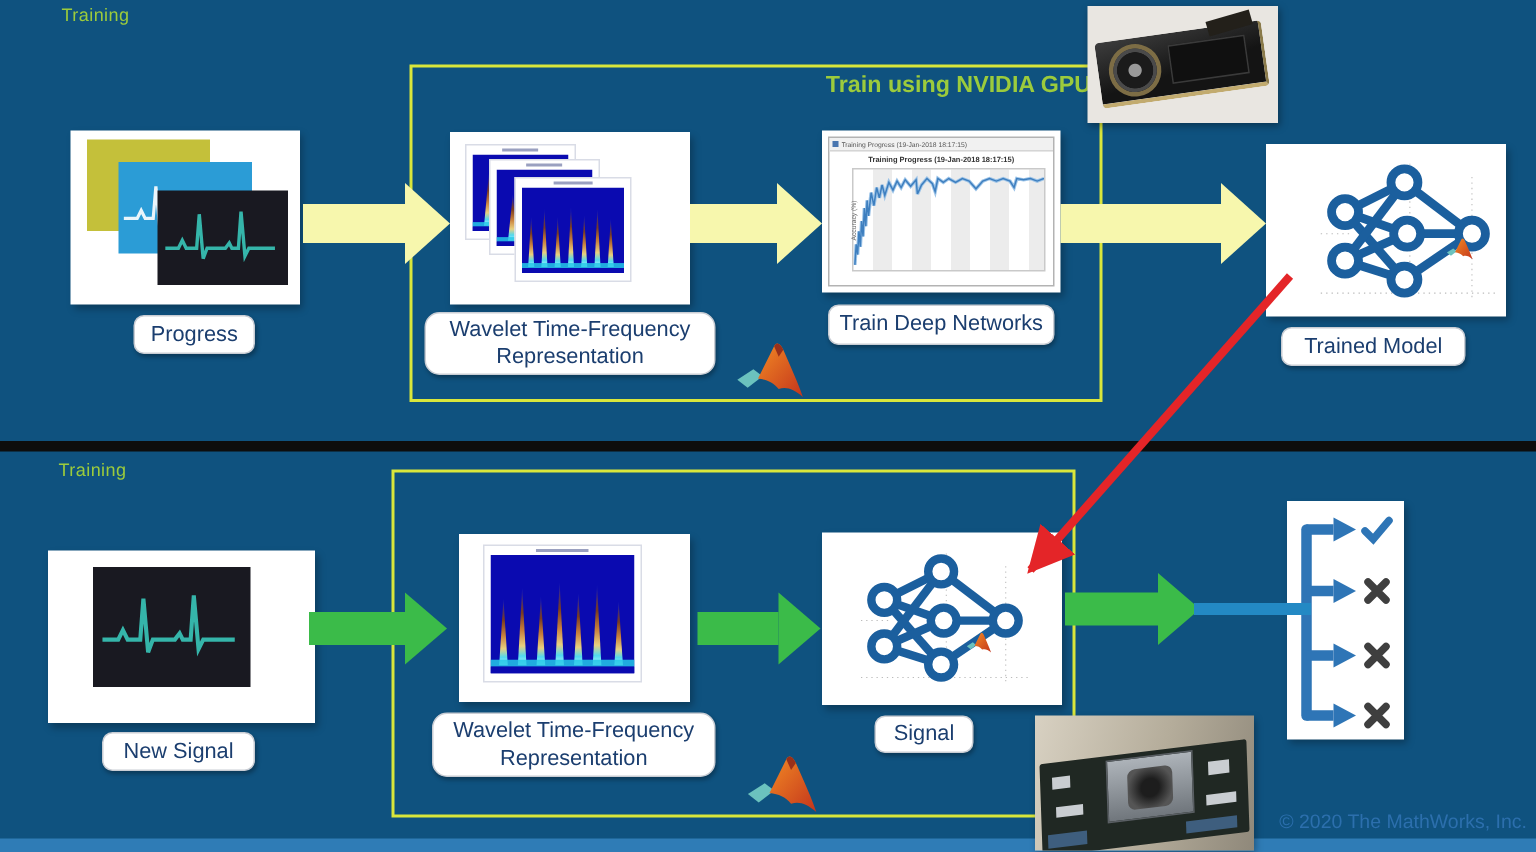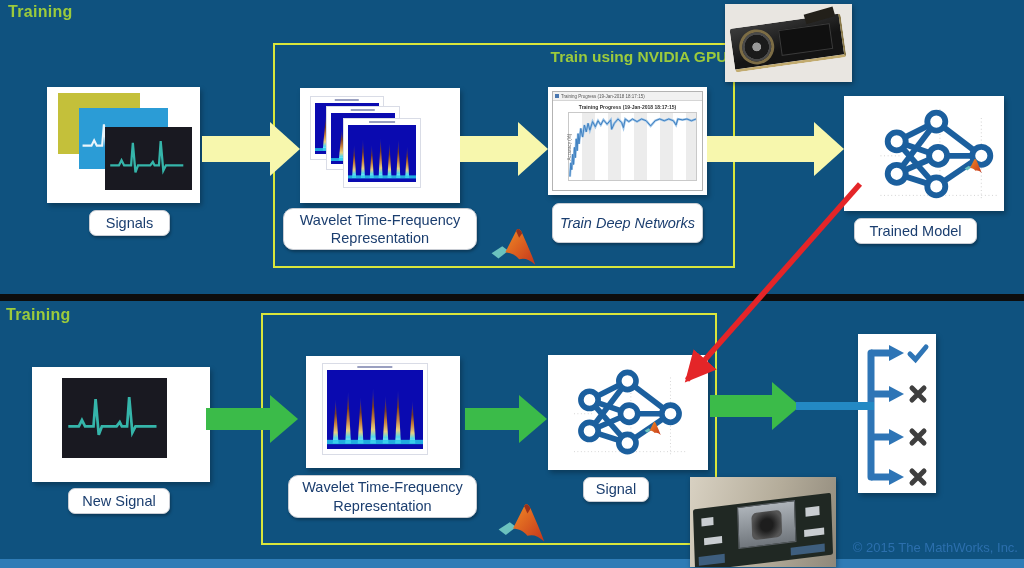--- a/index.html
+++ b/index.html
@@ -3,22 +3,22 @@
 <meta charset="utf-8">
 <style>
   html,body{margin:0;padding:0;background:#222;}
   *{box-sizing:border-box;}
   #canvas{
     position:relative;width:1024px;height:568px;overflow:hidden;
     background:#0F527F;font-family:"Liberation Sans",sans-serif;
   }
   
   .section-label{
-    position:absolute;color:#9CCB3C;font-weight:bold;font-size:16px;
-    letter-spacing:.3px;z-index:2;
+    position:absolute;color:#9CCB3C;font-weight:normal;font-size:12px;
+    letter-spacing:.3px;z-index:2;margin-left:33px;
   }
   .subtitle{
     position:absolute;color:#9CCB3C;font-weight:bold;font-size:15.5px;
     text-align:center;z-index:2;
   }
   
   .pipeline-border{
     position:absolute;border:2px solid #D9E63B;z-index:1;background:transparent;
   }
   
@@ -127,21 +127,21 @@
       <svg viewBox="0 0 100 60" style="width:100%;height:100%">
         <polyline points="4,38 14,38 17,32 20,38 26,38 28,14 31,46 34,38 46,38" fill="none" stroke="rgba(255,255,255,.9)" stroke-width="2.4"></polyline>
       </svg>
     </div>
     <div class="sig-card" style="left:58px;top:40px;width:87px;height:63px;background:#191921;">
       <svg viewBox="0 0 100 60" style="width:100%;height:100%">
         <polyline points="6,38 16,38 19,32 22,38 30,38 32,12 35,46 38,38 52,38 55,34 57,38 62,38 64,10 67,44 70,38 90,38" fill="none" stroke="#35B5AA" stroke-width="2.6"></polyline>
       </svg>
     </div>
   </div>
-  <div class="pill" style="left:89px;top:210px;width:81px;height:26px;">Signals</div>
+  <div class="pill" style="left:89px;top:210px;width:81px;height:26px;">Progress</div>
 
   <div class="barrow yellow" style="left:202px;top:122px;">
     <div class="shaft" style="width:68px;"></div>
     <div class="head"></div>
   </div>
 
   <div class="panel" style="left:300px;top:88px;width:160px;height:115px;">
     <div class="scalo" style="left:10px;top:8px;width:74px;height:64px;">
       <div class="mini-title"></div>
       <svg viewBox="0 0 100 86" preserveAspectRatio="none">
@@ -207,21 +207,21 @@
       <div class="tp-plot-title">Training Progress (19-Jan-2018 18:17:15)</div>
       <div class="tp-plot">
         <div class="tp-ylabel">Accuracy (%)</div>
         <svg viewBox="0 0 140 78" preserveAspectRatio="none">
           <polyline fill="none" stroke="#9DC4E8" stroke-width="2.6" points="1,74 2,58 3,66 4,48 5,60 6,40 7,52 8,30 9,44 10,24 11,36 13,18 15,28 17,14 19,22 21,12 23,20 26,10 29,16 32,9 35,14 38,8 42,13 46,8 47,19 50,12 54,7 58,11 60,17 62,7 66,10 70,7 75,10 80,7 85,9 90,15 95,9 100,7 105,9 110,7 115,9 118,14 120,7 125,8 130,7 135,9 140,7"></polyline>
           <polyline fill="none" stroke="#3E7FBF" stroke-width="1.1" points="1,74 2,58 3,66 4,48 5,60 6,40 7,52 8,30 9,44 10,24 11,36 13,18 15,28 17,14 19,22 21,12 23,20 26,10 29,16 32,9 35,14 38,8 42,13 46,8 47,19 50,12 54,7 58,11 60,17 62,7 66,10 70,7 75,10 80,7 85,9 90,15 95,9 100,7 105,9 110,7 115,9 118,14 120,7 125,8 130,7 135,9 140,7"></polyline>
         </svg>
       </div>
     </div>
   </div>
-  <div class="pill" style="left:552px;top:203px;width:151px;height:40px;font-style:italic;">Train Deep Networks</div>
+  <div class="pill" style="left:552px;top:203px;width:151px;height:27px;">Train Deep Networks</div>
 
   <div class="barrow yellow" style="left:707px;top:122px;">
     <div class="shaft" style="width:107px;"></div>
     <div class="head"></div>
   </div>
 
   <div class="panel" style="left:844px;top:96px;width:160px;height:115px;">
     <svg class="nn-icon" style="left:36px;top:13px;width:118px;height:90px;" viewBox="0 0 130 100">
       <line x1="66" y1="0" x2="66" y2="100" stroke="#bbb" stroke-width="0.8" stroke-dasharray="1,3"></line>
       <line x1="112" y1="10" x2="112" y2="100" stroke="#bbb" stroke-width="0.8" stroke-dasharray="1,3"></line>
@@ -385,16 +385,16 @@
       <div class="jetson-chip" style="left:110px;top:34px;width:20px;height:7px;"></div>
       <div class="jetson-port" style="left:4px;top:48px;width:26px;height:9px;"></div>
       <div class="jetson-port" style="left:96px;top:50px;width:34px;height:8px;"></div>
     </div>
   </div>
 
   <svg id="red-arrow-svg">
     <line x1="860" y1="184" x2="687" y2="380" stroke="#E42528" stroke-width="5.5" marker-end="url(#redHead)"></line>
   </svg>
 
-  <div id="copyright">© 2015 The MathWorks, Inc.</div>
+  <div id="copyright">© 2020 The MathWorks, Inc.</div>
   <div id="footer-strip"></div>
 
 </div>
 
 </body></html>

